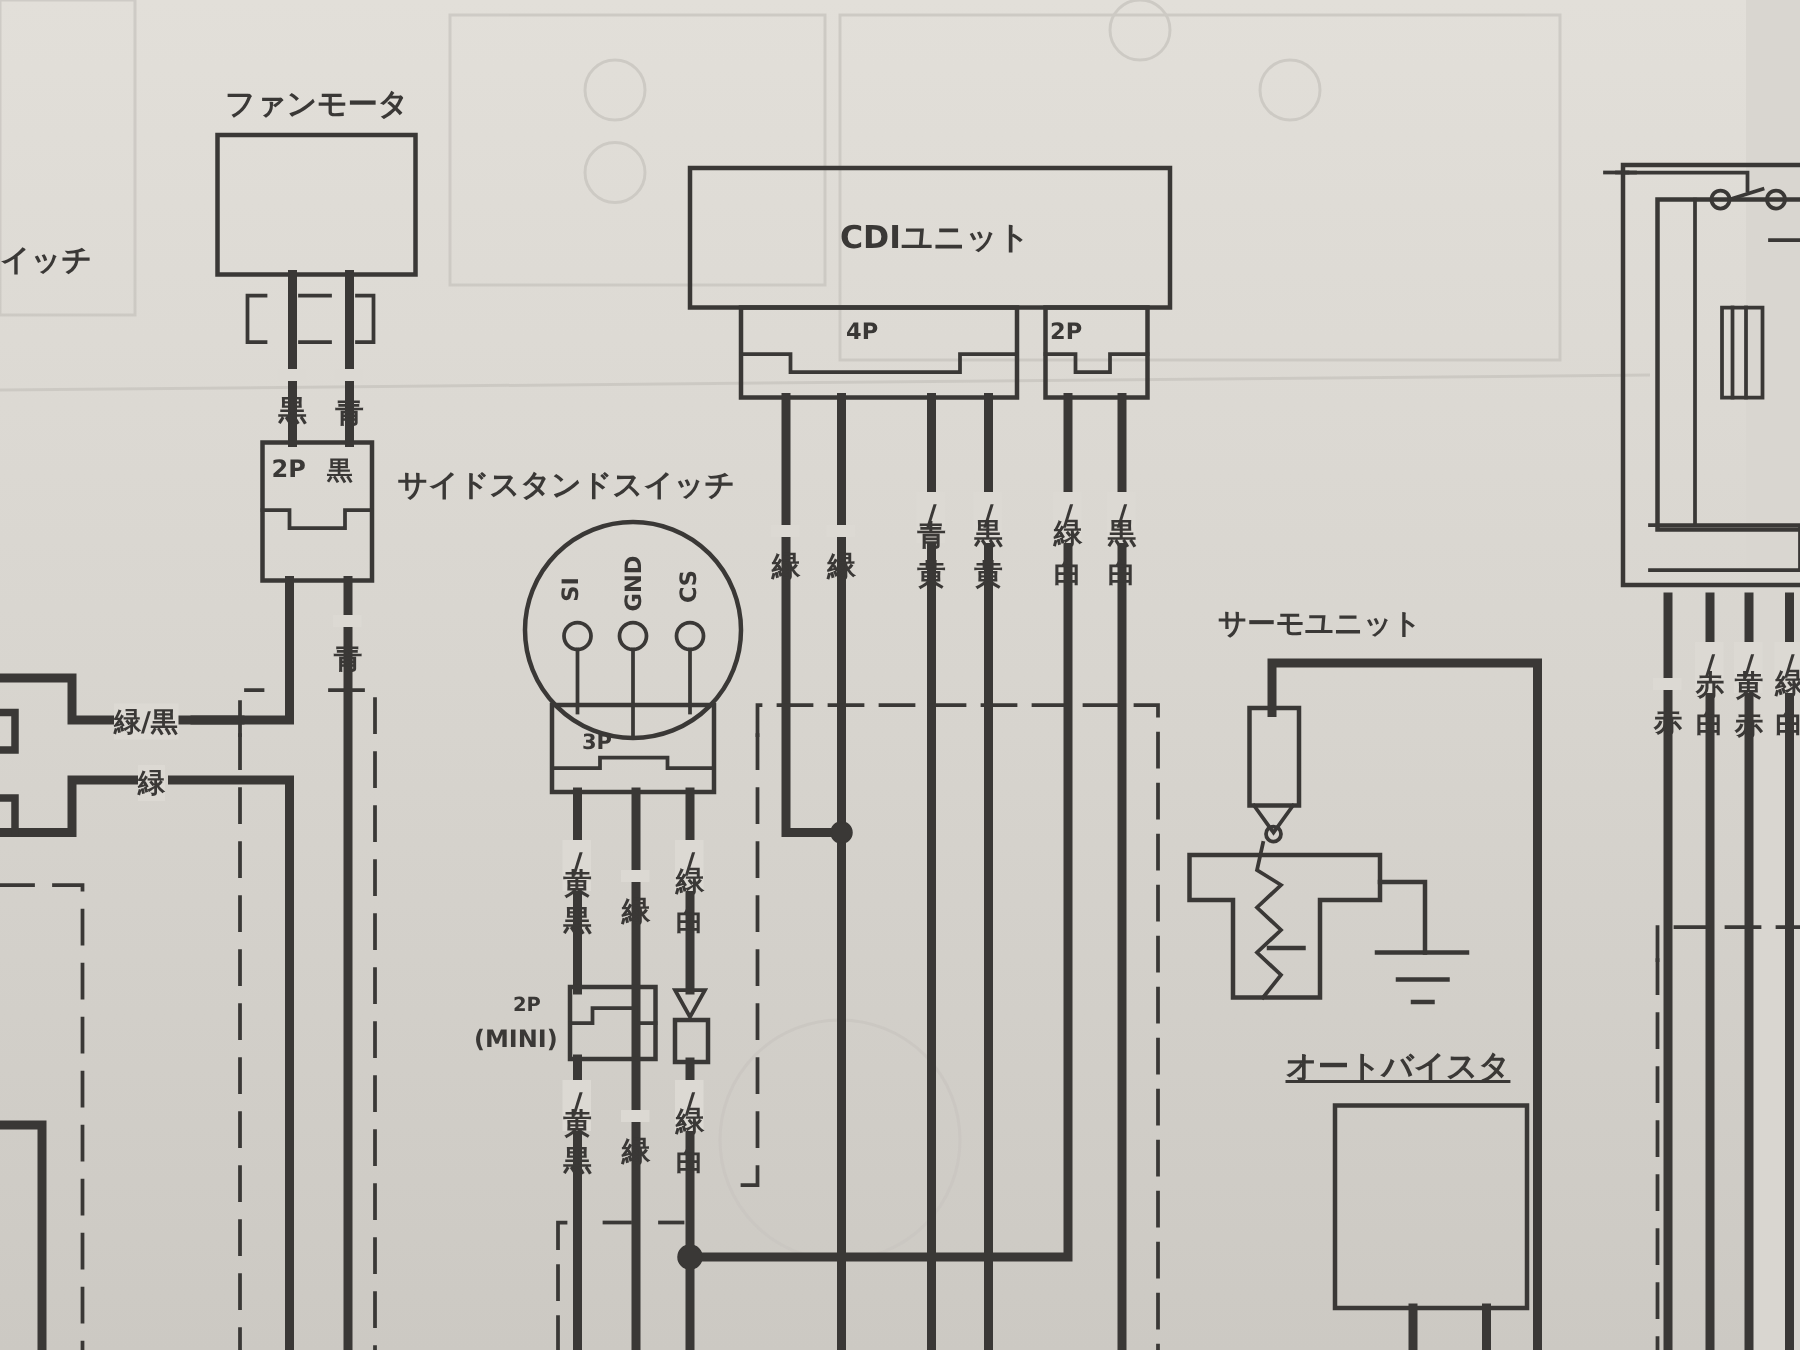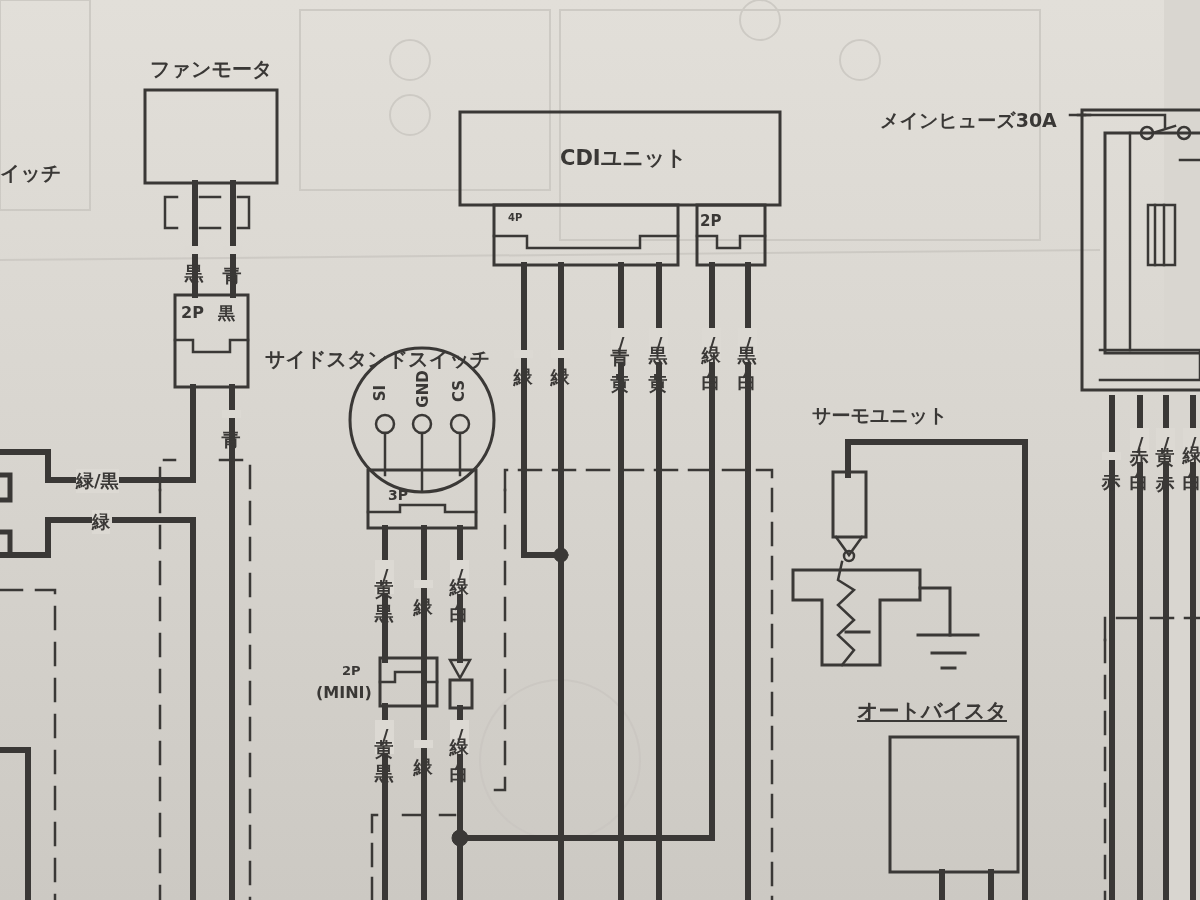--- a/index.html
+++ b/index.html
@@ -138,24 +138,23 @@
     <line x1="1193" y1="398" x2="1193" y2="900" stroke-width="6"></line>
     <path d="M1105 640 V618 H1200" stroke-width="2.5" stroke-dasharray="22 12"></path>
     <path d="M1105 640 V900" stroke-width="2.5" stroke-dasharray="22 14"></path>
     <path d="M1078 115 L1090 115" stroke-width="2.5"></path>
   </g>
 </svg>
 
 <div class="lbl" style="left:150px;top:56px;font-size:20px;">ファンモータ</div>
 <div class="lbl" style="left:0px;top:140px;font-size:20px;margin-top:20px;">イッチ</div>
 <div class="lbl" style="left:560px;top:144px;font-size:21px;text-align:right;">CDIユニット</div>
-<div class="lbl" style="left:508px;top:212px;font-size:10px;text-align:right;">4P</div>
+<div class="lbl" style="left:564px;top:212px;font-size:15px;text-align:right;">4P</div>
 <div class="lbl" style="left:700px;top:212px;font-size:15px;">2P</div>
-<div class="lbl" style="left:880px;top:108px;font-size:19px;">メインヒューズ30A</div>
-<div class="lbl" style="left:265px;top:310px;font-size:20px;margin-top:36px;">サイドスタンドスイッチ</div>
+<div class="lbl" style="left:265px;top:310px;font-size:20px;">サイドスタンドスイッチ</div>
 <div class="lbl" style="left:388px;top:487px;font-size:14px;">3P</div>
 <div class="pin" style="left:372px;top:384px;">SI</div>
 <div class="pin" style="left:404px;top:380px;">GND</div>
 <div class="pin" style="left:448px;top:382px;">CS</div>
 <div class="lbl" style="left:181px;top:303px;font-size:16px;">2P</div>
 <div class="lbl" style="left:218px;top:302px;font-size:17px;">黒</div>
 <div class="lbl" style="left:342px;top:663px;font-size:13px;">2P</div>
 <div class="lbl" style="left:316px;top:683px;font-size:16px;">(MINI)</div>
 <div class="lbl" style="left:812px;top:403px;font-size:19px;">サーモユニット</div>
 <div class="lbl" style="left:857px;top:697px;font-size:21px;text-decoration:underline;">オートバイスタ</div>

